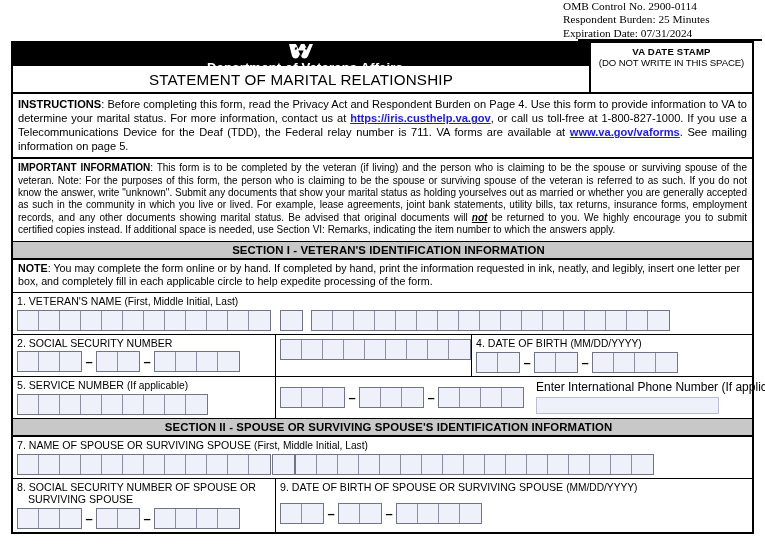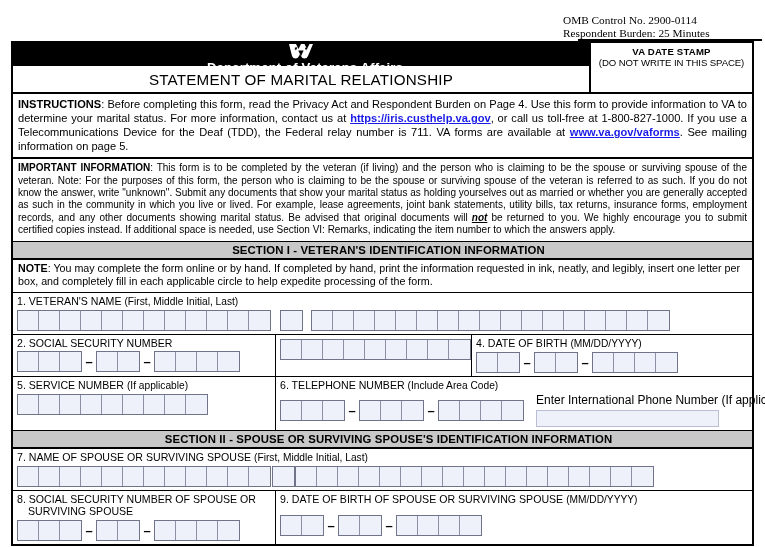--- a/index.html
+++ b/index.html
@@ -17,21 +17,21 @@
   .page {
     position: relative;
     width: 765px;
     height: 547px;
     box-sizing: border-box;
   }
 
   
   .omb-block {
     position: absolute;
-    top: 14px;
+    top: 0;
     right: 6px;
     width: 196px;
     font-family: "Liberation Serif", serif;
     font-size: 11.3px;
     line-height: 1.18;
     text-align: left;
   }
   .omb-rule {
     position: absolute;
     top: 39px;
@@ -404,25 +404,20 @@
               <div class="cell"></div>
               <div class="cell"></div>
               <div class="cell"></div>
               <div class="cell"></div>
               <div class="cell"></div>
               <div class="cell"></div>
             </div>
         </div>
       </div>
       <div class="fcell" style="width:477px;">
-        <div class="flabel">
-          <span>6.</span>
-          <span>TELEPHONE NUMBER</span>
-          <span class="paren">(Include Area Code)</span>
-        </div>
         <div class="combs">
           <div class="combs" style="margin-top:0;">
               <div class="comb-group">
                 <div class="cell"></div>
                 <div class="cell"></div>
                 <div class="cell"></div>
               </div>
               <div class="dash">–</div>
               <div class="comb-group">
                 <div class="cell"></div>

